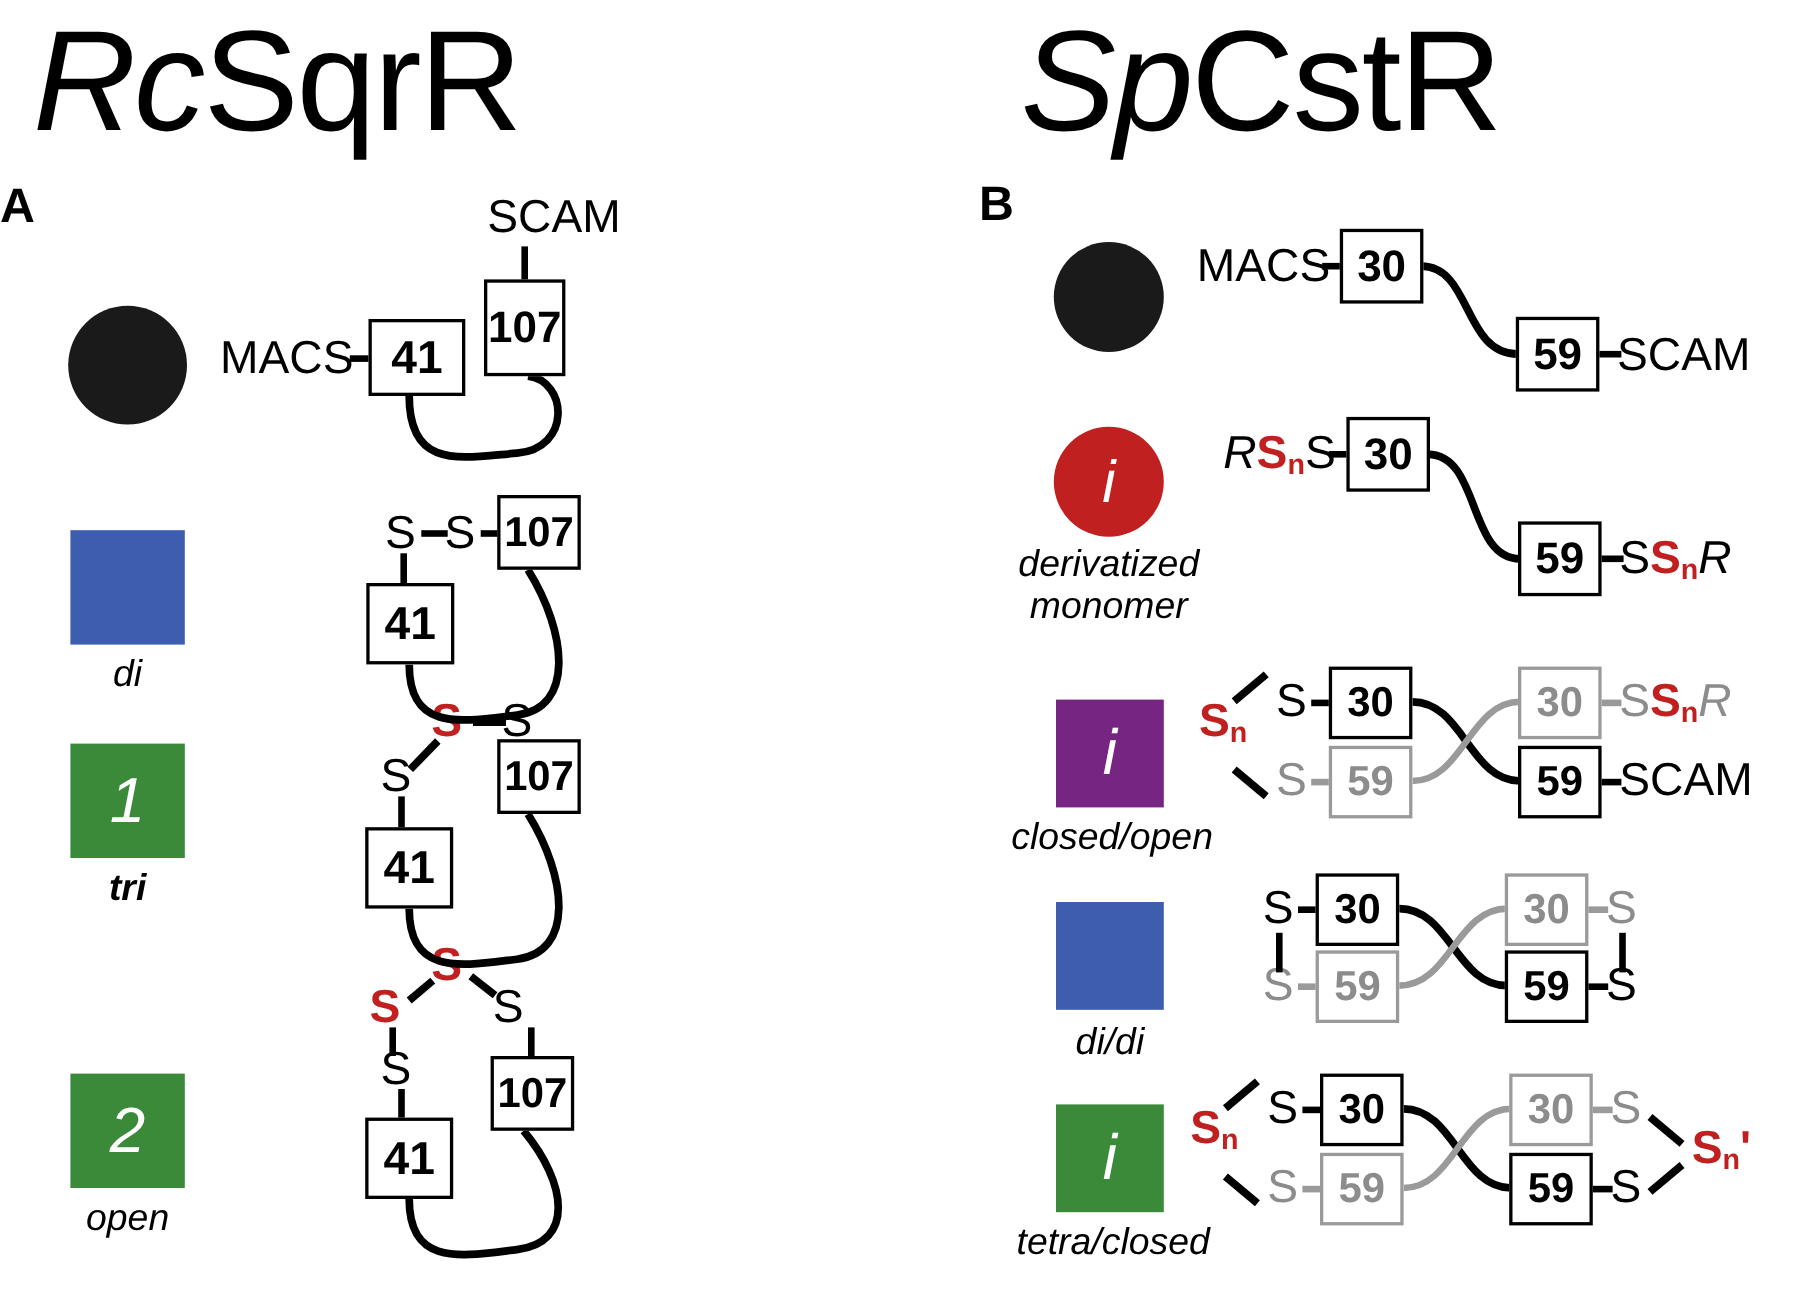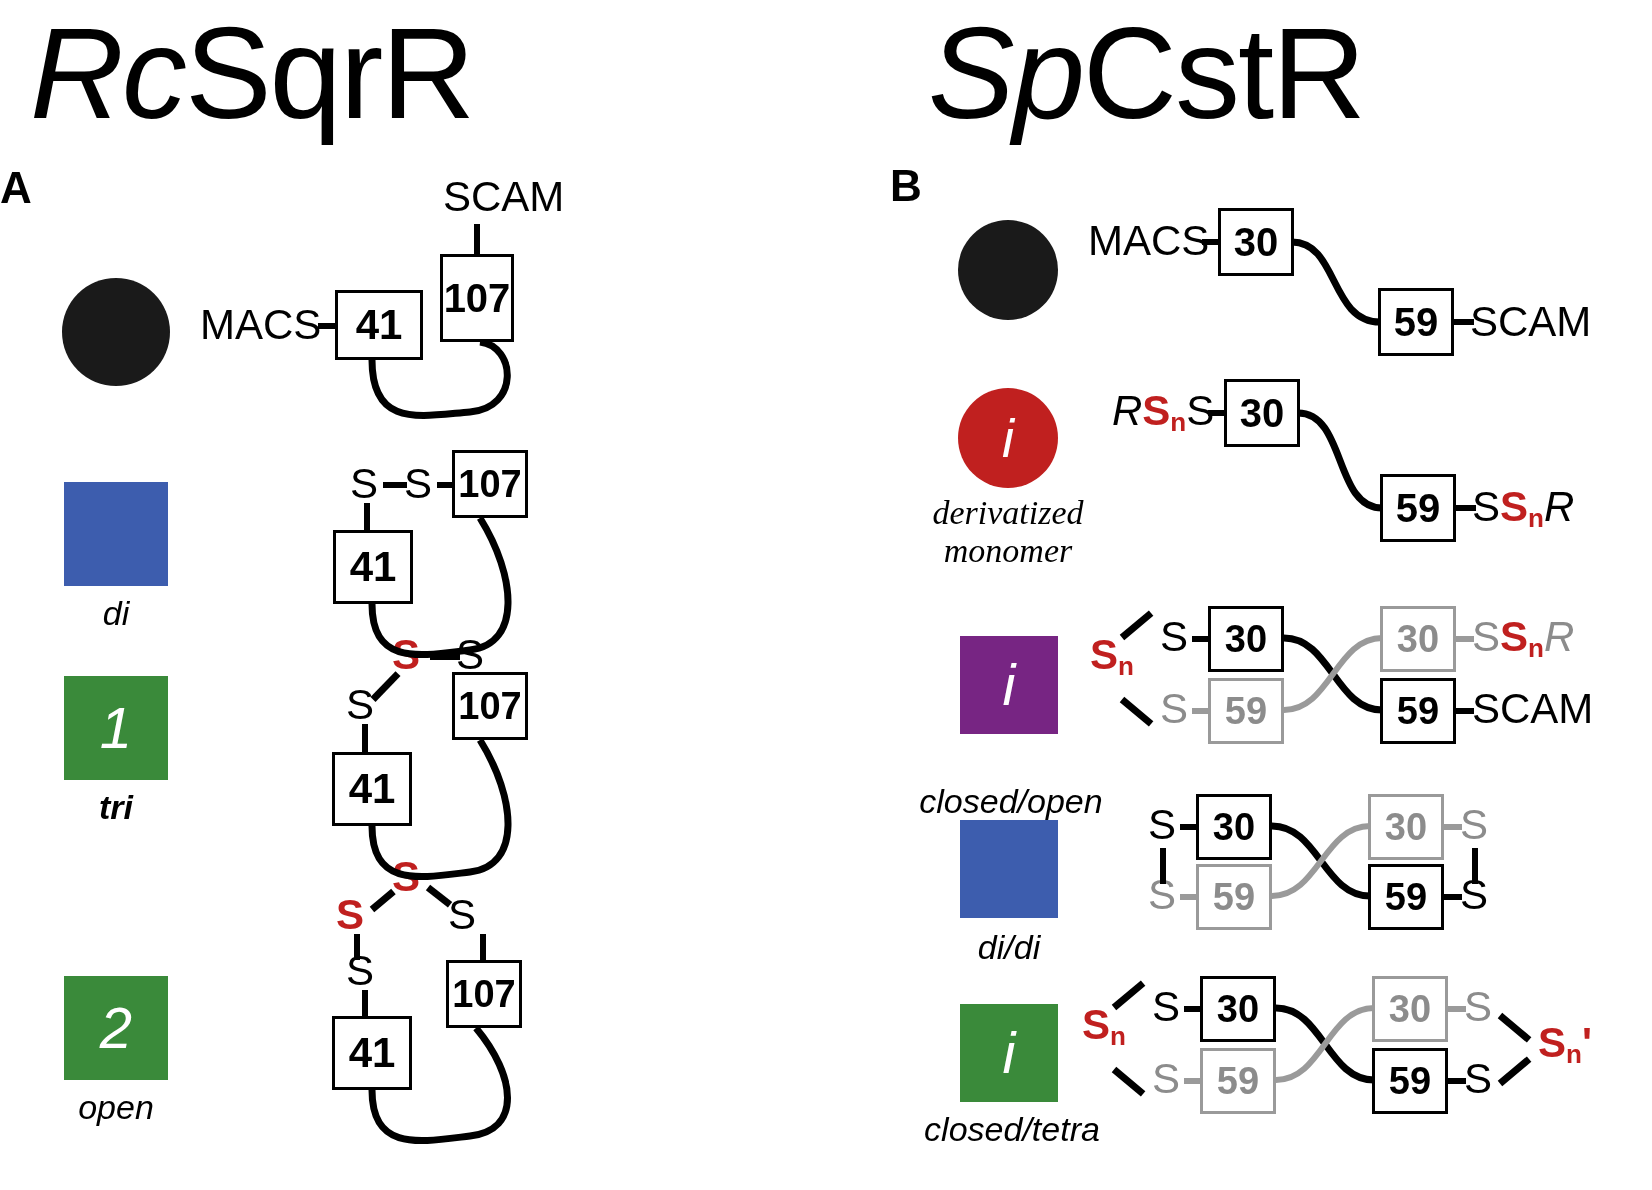--- a/index.html
+++ b/index.html
@@ -19,21 +19,21 @@
   
   .swatch{position:absolute;}
   .swatch.circle{border-radius:50%;}
   .swatch .glyph{position:absolute;inset:0;display:flex;align-items:center;
                  justify-content:center;color:#fff;font-style:italic;
                  font-size:54px;line-height:1;font-weight:400;}
   .swatch.sq .glyph{font-size:58px;}
 
   .legend-label{position:absolute;font-style:italic;font-size:34px;
                 line-height:1.12;text-align:center;white-space:nowrap;}
-  .legend-label.two-line{white-space:normal;font-family:Liberation Serif, serif;}
+  .legend-label.two-line{white-space:normal;}
 
   
   .ctext{position:absolute;font-size:42px;line-height:1;white-space:nowrap;}
   .ctext.small{font-size:38px;}
   .ctext.red{color:#C0201F;font-weight:bold;}
   .ctext.gray{color:#8c8c8c;}
   .ctext sub{font-size:.62em;font-weight:bold;vertical-align:-.22em;}
   .red-s{color:#C0201F;font-weight:bold;}
 
   
@@ -176,21 +176,21 @@
   <div class="ctext" style="left:612px;top:470px;">S<span class="red-s">S<sub>n</sub></span><i>R</i></div>
 
   <svg class="link" style="left:0;top:0;width:792px;height:600px;">
     <path d="M 438 397 C 486 397, 474 492, 522 492"></path>
   </svg>
 
 
   <div class="swatch sq" style="left:100px;top:620px;width:98px;height:98px;background:#772583;">
     <span class="glyph">i</span>
   </div>
-  <div class="legend-label" style="left:46px;top:726px;width:210px;margin-top:40px;">closed/open</div>
+  <div class="legend-label" style="left:46px;top:726px;width:210px;">closed/open</div>
 
   <div class="ctext red" style="left:230px;top:618px;">S<sub>n</sub></div>
   <div class="bond diag" style="left:262px;top:618px;width:38px;transform:rotate(-40deg);"></div>
   <div class="bond diag" style="left:262px;top:680px;width:38px;transform:rotate(40deg);"></div>
 
   <div class="ctext" style="left:300px;top:600px;">S</div>
   <div class="bond h" style="left:332px;top:620px;width:20px;"></div>
   <div class="resbox" style="left:348px;top:590px;width:76px;height:66px;font-size:38px;">30</div>
 
   <div class="ctext gray" style="left:300px;top:672px;">S</div>
@@ -232,21 +232,21 @@
   <div class="ctext" style="left:600px;top:858px;">S</div>
 
   <svg class="link" style="left:0;top:0;width:792px;height:990px;">
     <path d="M 412 810 C 458 810, 464 880, 510 880"></path>
     <path class="gray" d="M 412 880 C 458 880, 464 810, 510 810"></path>
   </svg>
 
   <div class="swatch sq" style="left:100px;top:988px;width:98px;height:98px;background:#3A8A3A;">
     <span class="glyph">i</span>
   </div>
-  <div class="legend-label" style="left:28px;top:1094px;width:248px;">closed/tetra</div>
+  <div class="legend-label" style="left:28px;top:1094px;width:248px;">tetra/closed</div>
 
   <div class="ctext red" style="left:222px;top:988px;">S<sub>n</sub></div>
   <div class="bond diag" style="left:254px;top:988px;width:38px;transform:rotate(-40deg);"></div>
   <div class="bond diag" style="left:254px;top:1050px;width:38px;transform:rotate(40deg);"></div>
 
   <div class="ctext" style="left:292px;top:970px;">S</div>
   <div class="bond h" style="left:324px;top:990px;width:20px;"></div>
   <div class="ctext gray" style="left:292px;top:1042px;">S</div>
   <div class="bond h gray" style="left:324px;top:1062px;width:20px;"></div>
 

